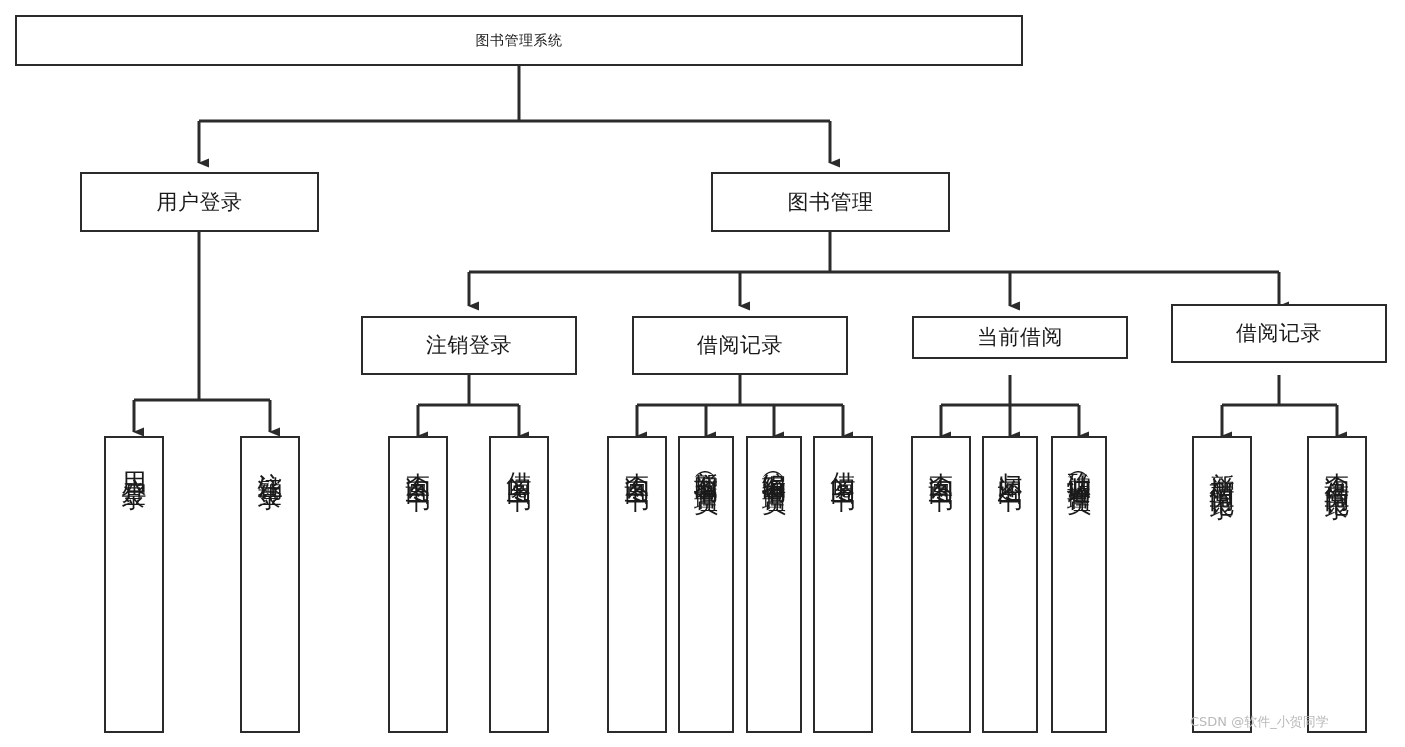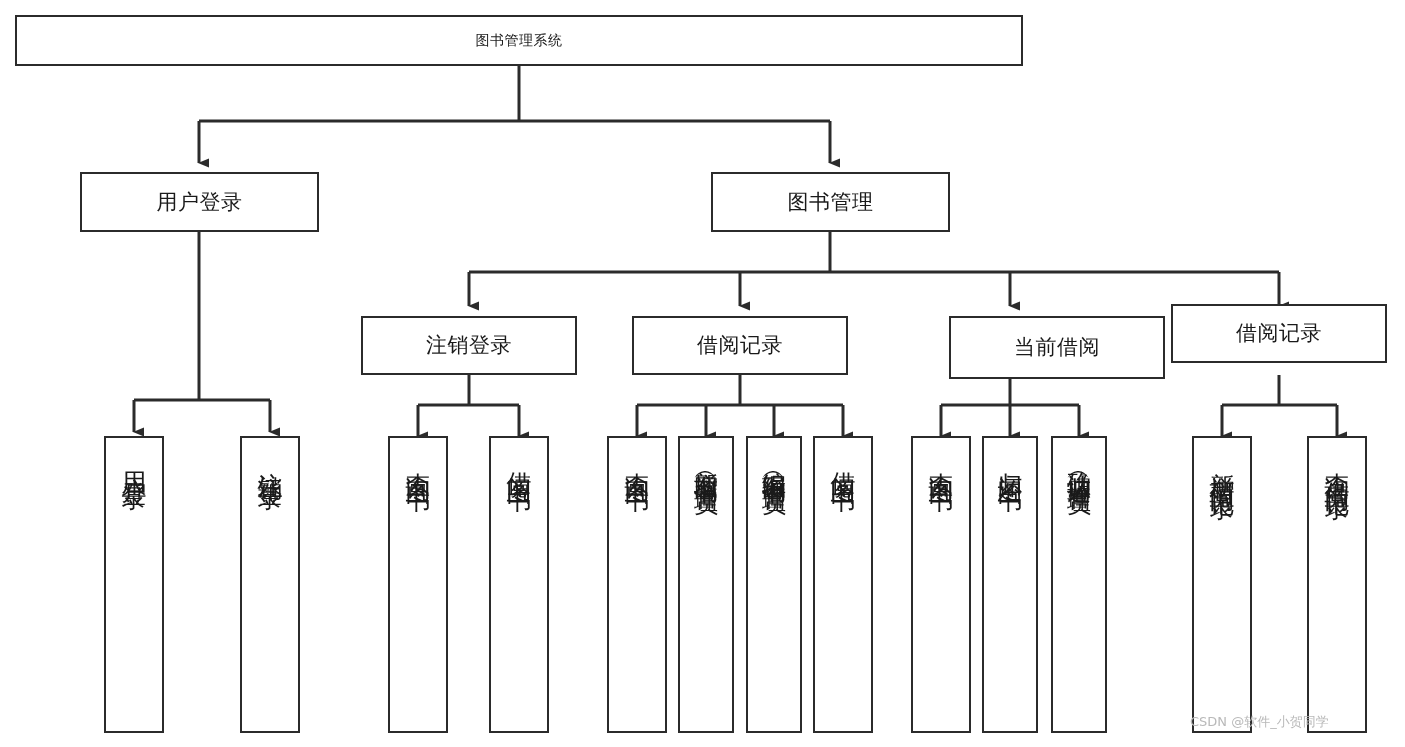--- a/index.html
+++ b/index.html
@@ -138,21 +138,21 @@
   <div class="node horiz" style="left:711px; top:172px; width:239px; height:60px;">
     <span class="lbl">图书管理</span>
   </div>
 
   <div class="node horiz" style="left:361px; top:316px; width:216px; height:59px;">
     <span class="lbl">注销登录</span>
   </div>
   <div class="node horiz" style="left:632px; top:316px; width:216px; height:59px;">
     <span class="lbl">借阅记录</span>
   </div>
-  <div class="node horiz" style="left:949px; top:316px; width:216px; height:63px;">
+  <div class="node horiz" style="left:912px; top:316px; width:216px; height:43px;">
     <span class="lbl">当前借阅</span>
   </div>
   <div class="node horiz" style="left:1171px; top:304px; width:216px; height:59px;">
     <span class="lbl">借阅记录</span>
   </div>
 
   <div class="node vert" style="left:104px; top:436px; width:60px; height:297px;">
     <span class="lbl">用户登录</span>
   </div>
   <div class="node vert" style="left:240px; top:436px; width:60px; height:297px;">

